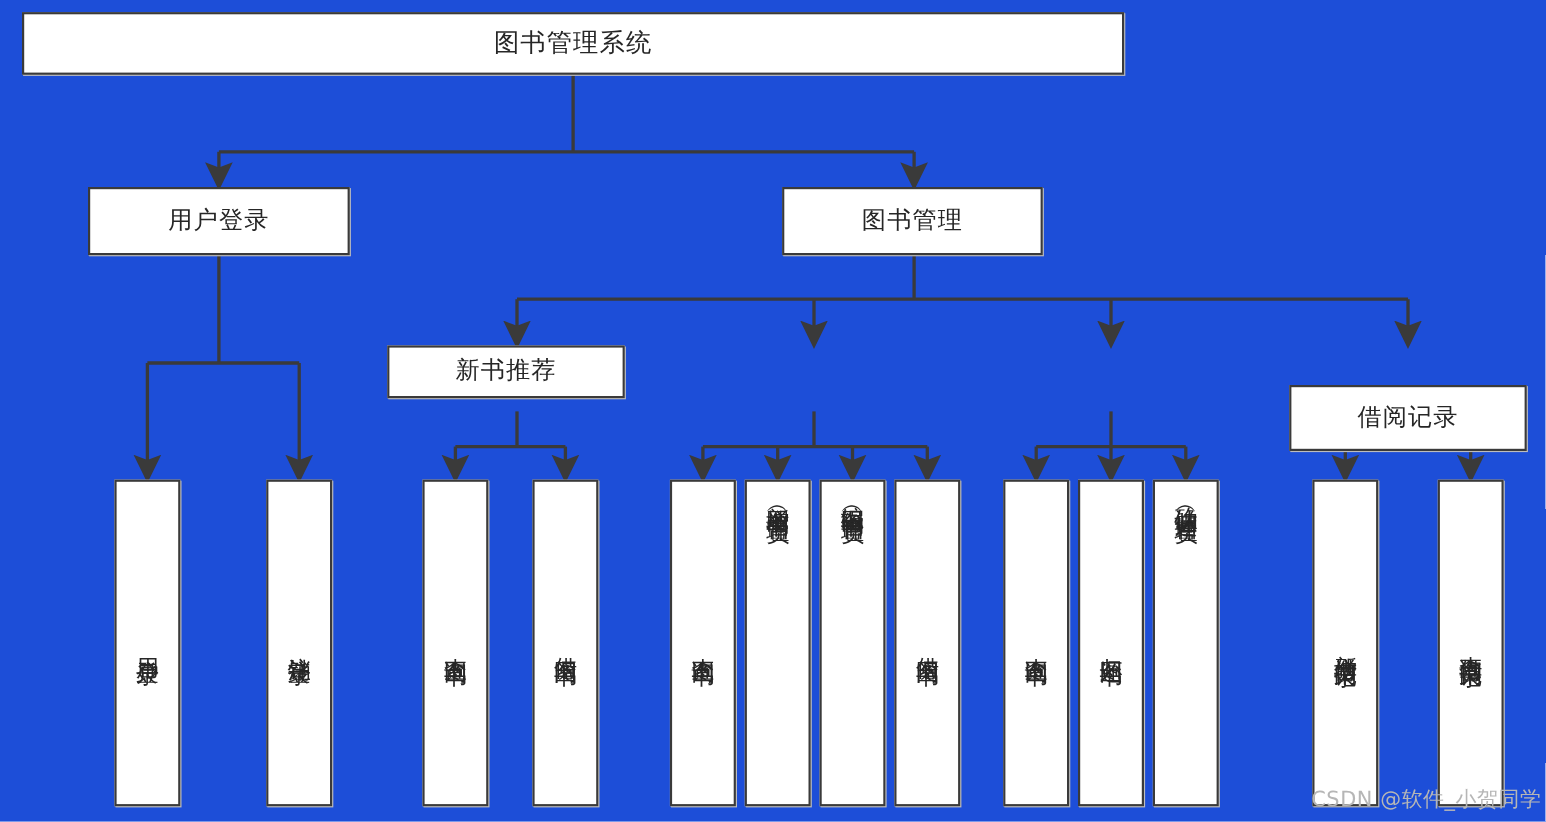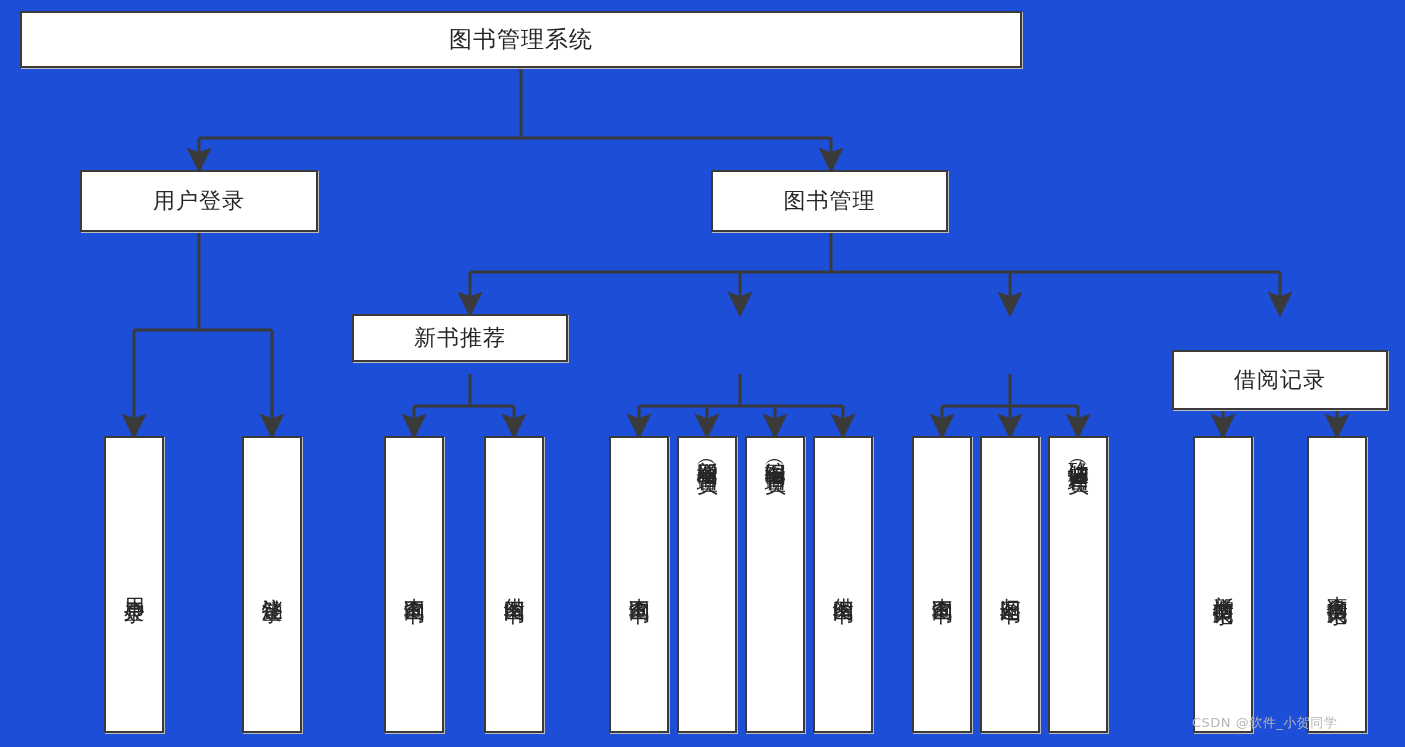--- a/index.html
+++ b/index.html
@@ -47,21 +47,21 @@
     text-orientation: upright;
     font-size: 21px;
     line-height: 1.25;
     letter-spacing: 2px;
     white-space: nowrap;
     color: #262626;
   }
   .node.vert.centered { align-items: center; }
   .watermark {
     position: absolute;
-    font-size: 13px;
+    font-size: 19px;
     color: #b6b6b6;
     letter-spacing: 0.5px;
     white-space: nowrap;
     font-family: "DejaVu Sans", "Liberation Sans", sans-serif;
   }
 </style>
 </head>
 <body>
 
 <div id="canvas">

